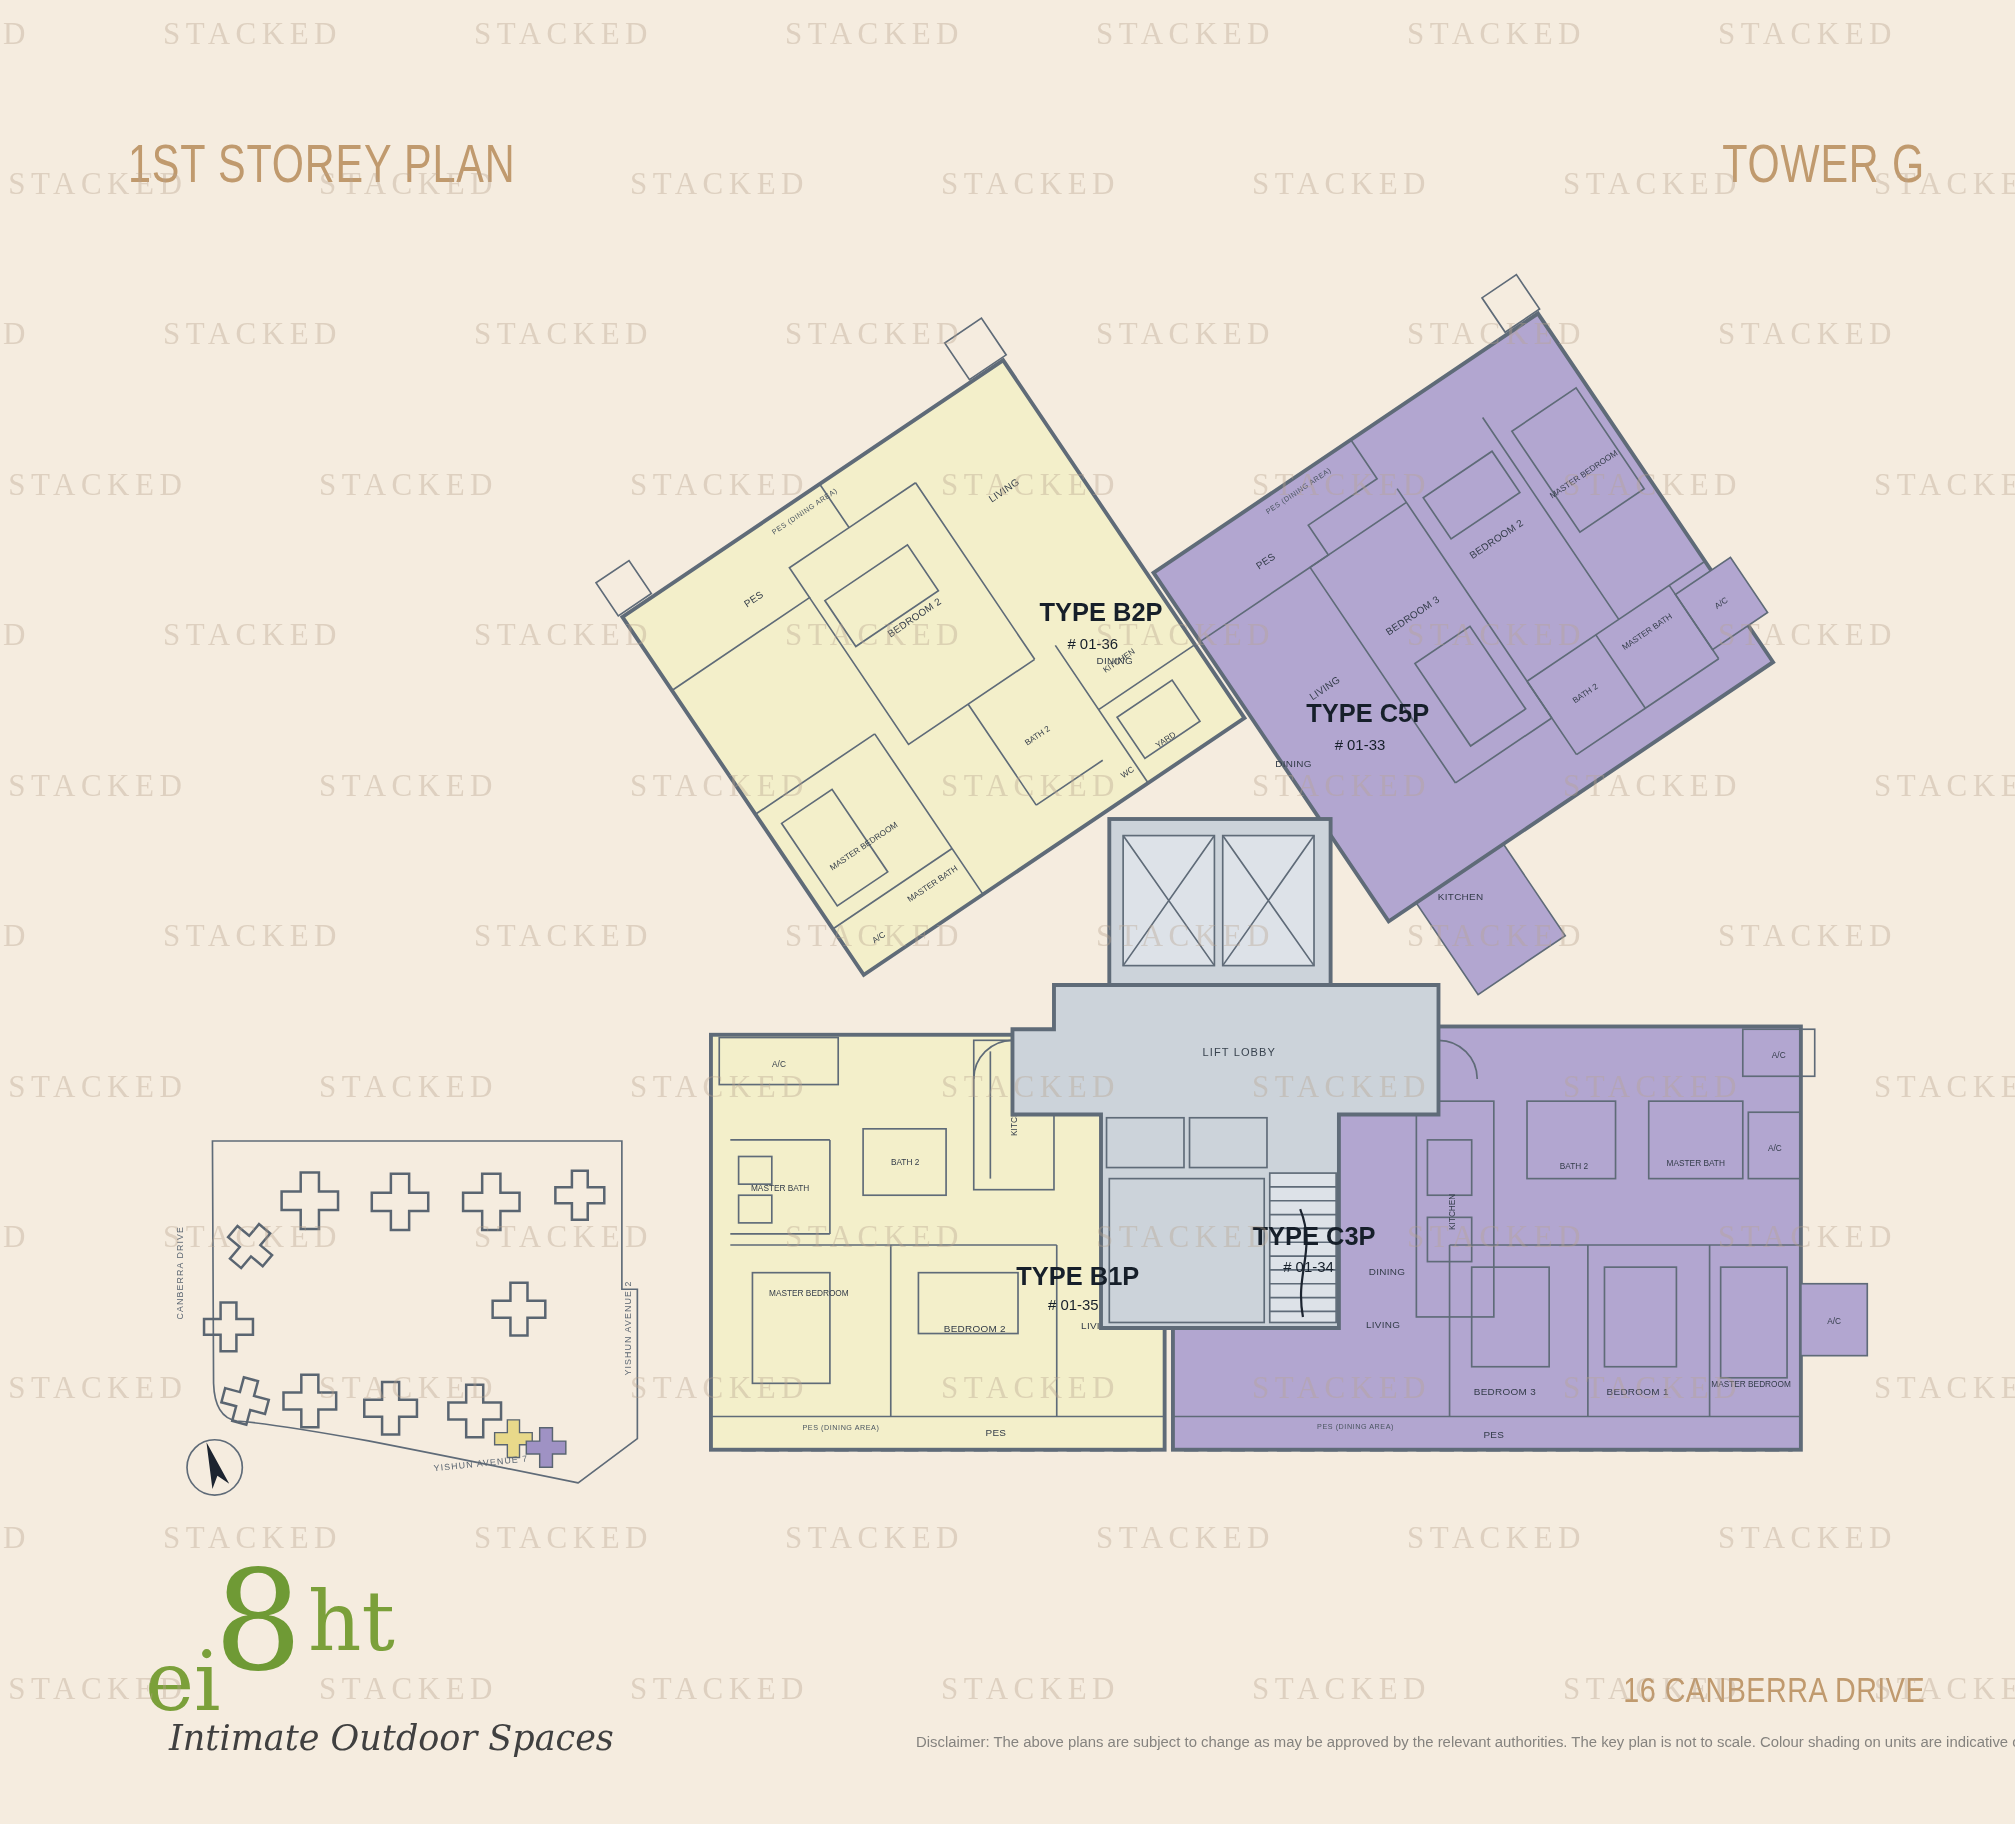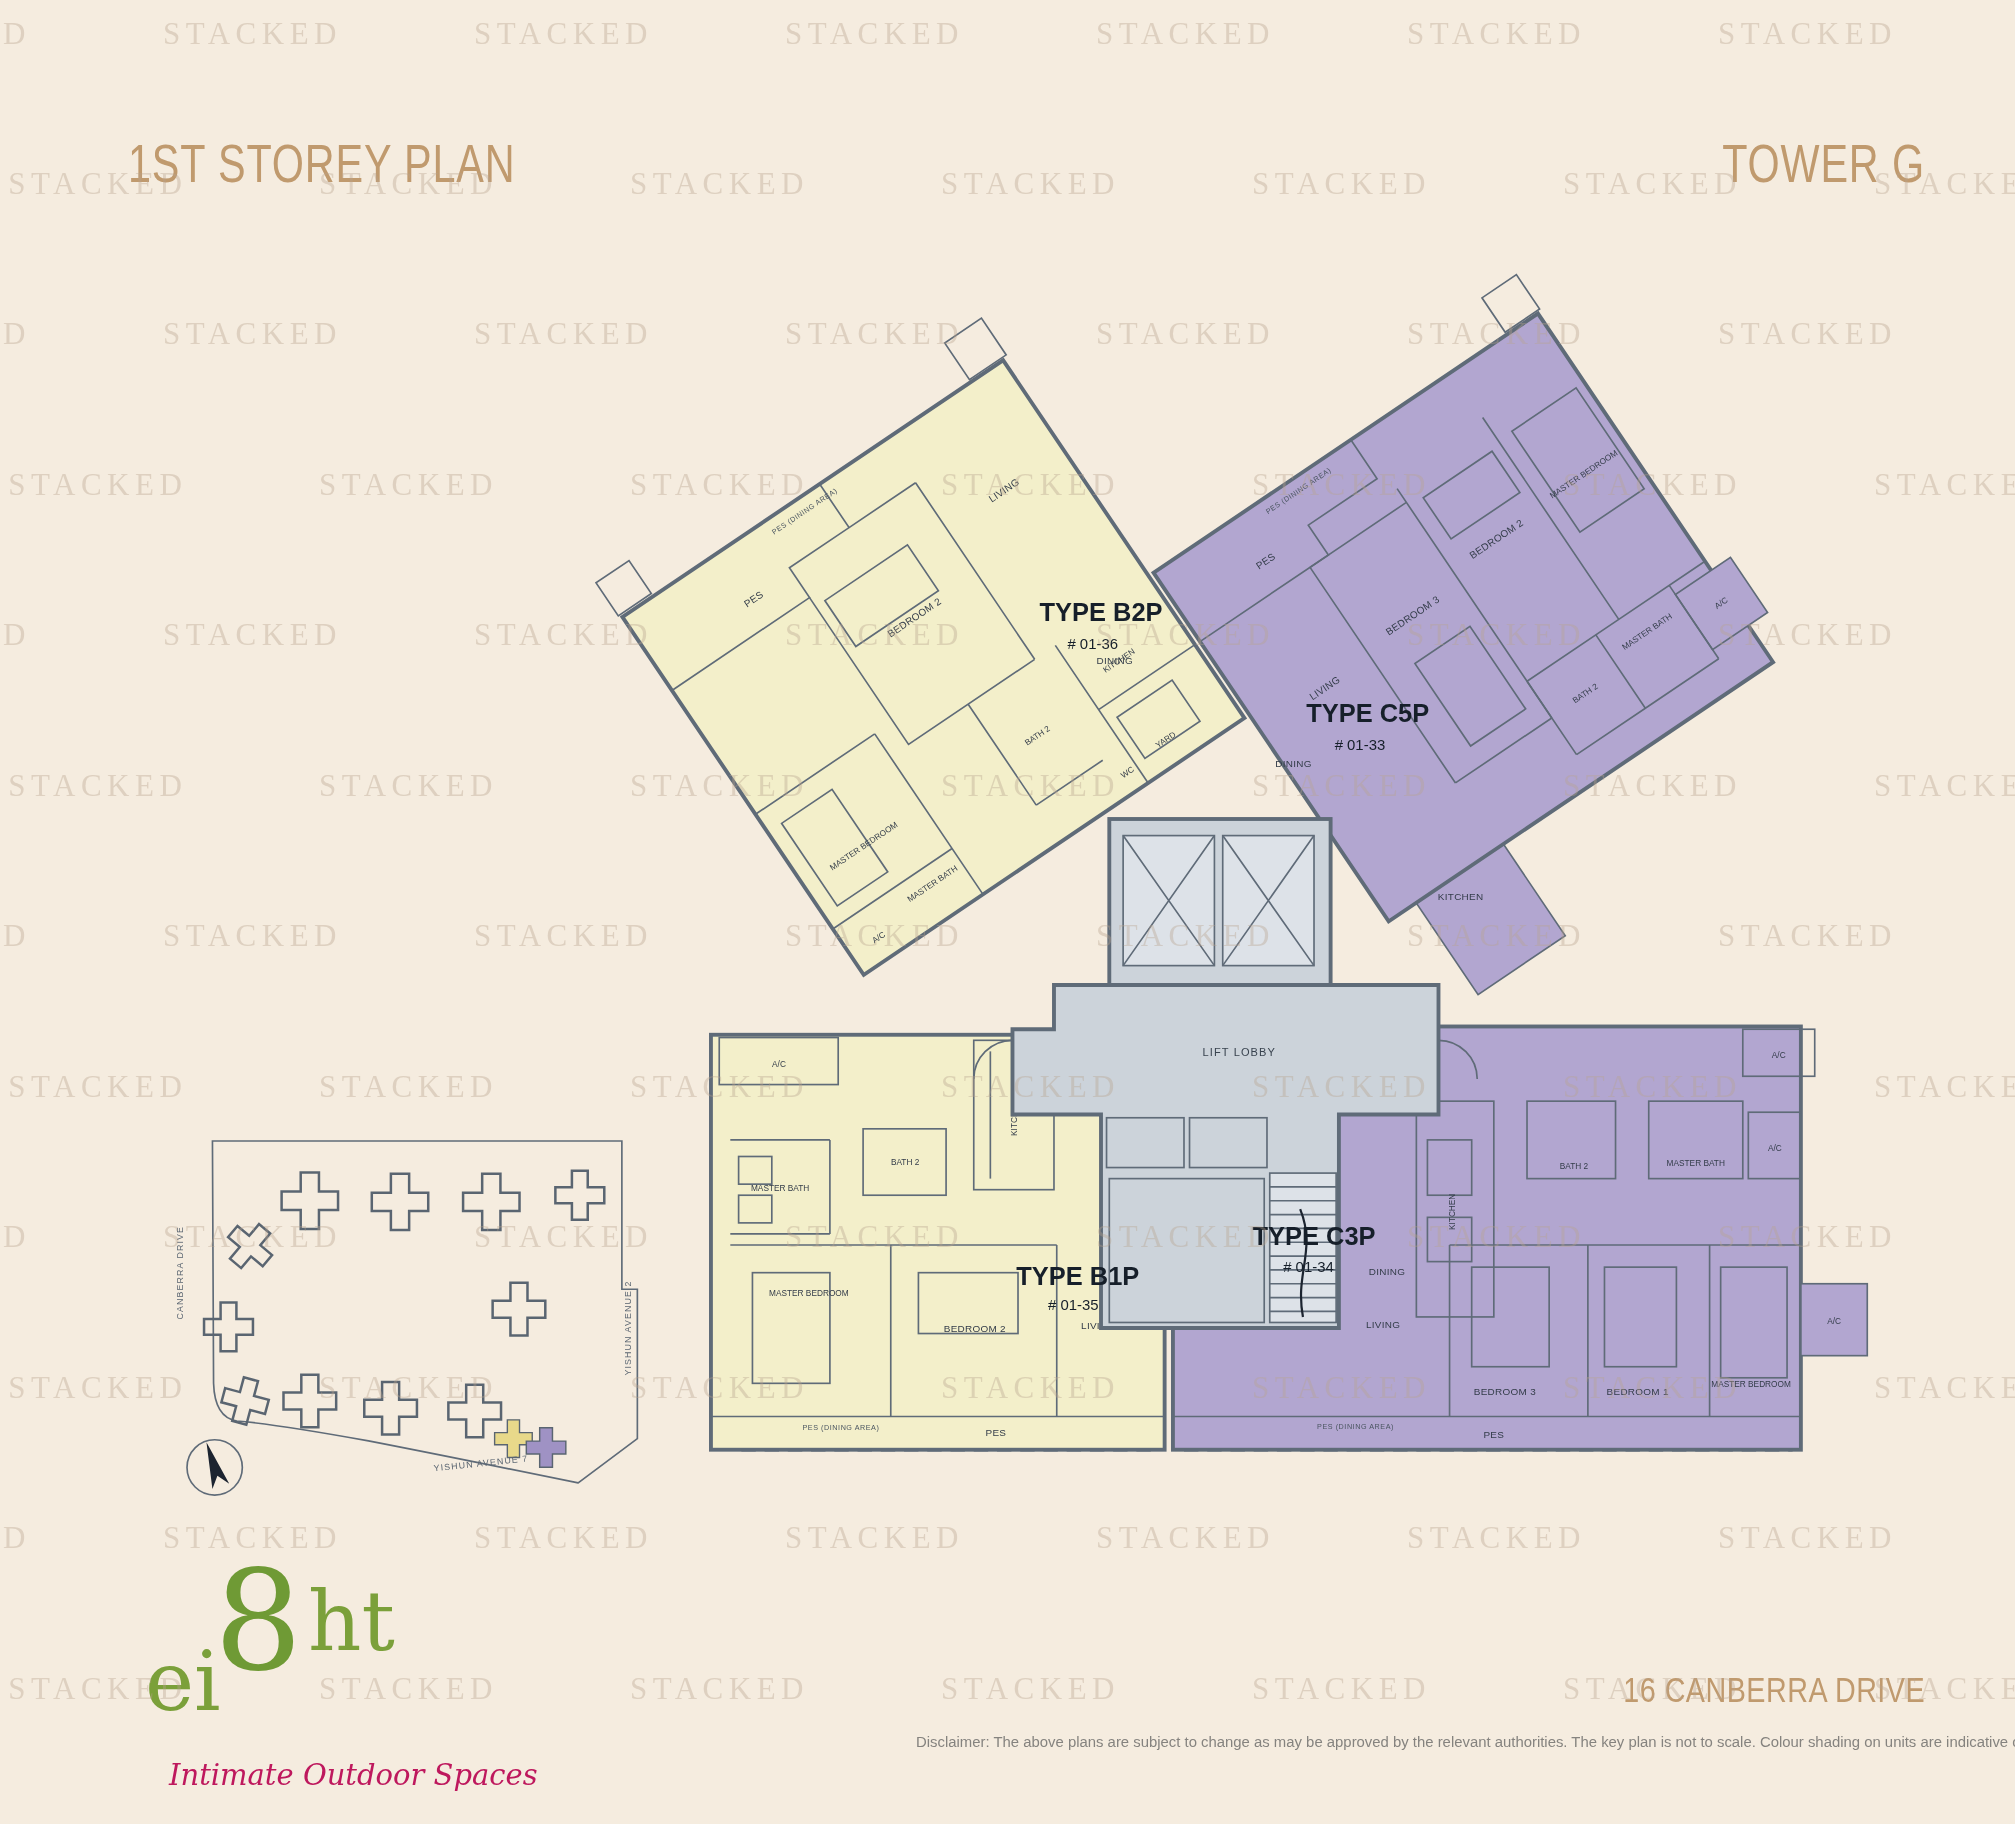--- a/index.html
+++ b/index.html
@@ -12,21 +12,21 @@
   
   .addr{position:absolute;color:#c09a6e;font-size:35px;letter-spacing:0.6px;white-space:nowrap;
         transform:scaleX(.82);transform-origin:right top;}
   .disclaimer{position:absolute;color:#85837f;font-size:15.5px;white-space:nowrap;
               transform:scaleX(.96);transform-origin:left top;}
   
   .logo-piece{position:absolute;font-family:"DejaVu Serif",serif;line-height:1;white-space:nowrap;}
   #logo-ei,#logo-ht{font-size:83px;color:#7ba03a;}
   #logo-8{font-size:139px;color:#6f9a35;}
   #logo-courtyards{font-size:92px;color:#a3815a;}
-  #logo-tagline{font-size:29px;color:#be185d;font-style:italic;margin-top:40px;}
+  #logo-tagline{font-size:35px;color:#404040;font-style:italic;}
   
   #watermark-layer{position:absolute;left:0;top:0;width:100%;height:100%;z-index:6;pointer-events:none;}
   .wm{position:absolute;font-family:"Liberation Serif",serif;font-size:31px;letter-spacing:5.5px;
       color:rgba(184,164,142,0.38);white-space:nowrap;}
   
   #plan-svg{position:absolute;left:0;top:0;z-index:1;}
   .w{fill:none;stroke:#5f6b78;stroke-width:3;}
   .w2{stroke-width:7;}
   .dash{fill:none;stroke:#5f6b78;stroke-width:4;stroke-dasharray:26 16;}
   .fill-b{fill:#f3efca;}

